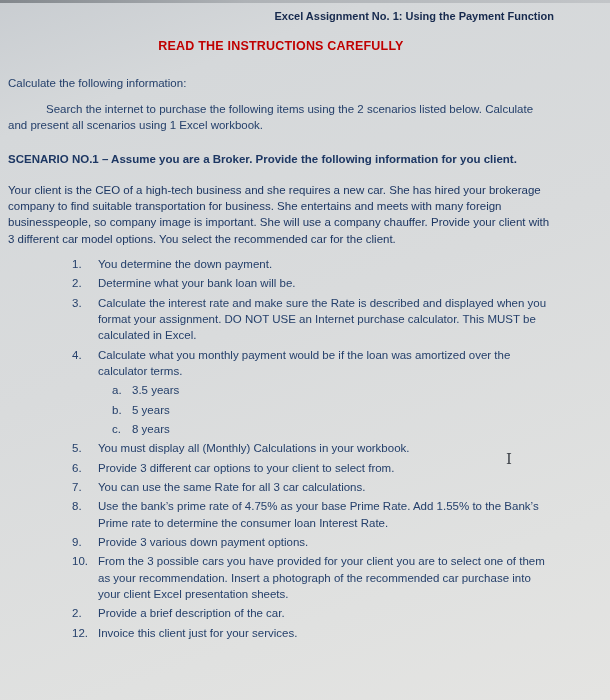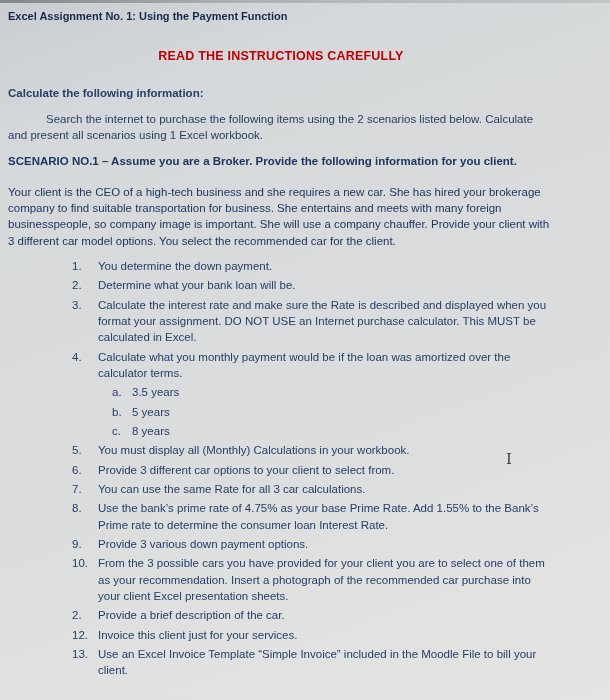--- a/index.html
+++ b/index.html
@@ -24,40 +24,40 @@
     background: linear-gradient(90deg, #82878c, #aeb2b6 40%, #c2c5c8);
     z-index: 2;
   }
   .doc {
     position: relative;
     padding: 9px 56px 0 8px;
     font-size: 11.5px;
     line-height: 1.42;
   }
   .title {
-    text-align: left;
+    text-align: right;
     font-weight: bold;
     font-size: 11px;
     color: #16294d;
   }
   .warning {
     text-align: center;
     font-weight: bold;
     font-size: 12.5px;
     color: #c00000;
-    margin-top: 23px;
+    margin-top: 13px;
     letter-spacing: 0.2px;
   }
-  .intro { margin-top: 20px; font-weight: bold; }
+  .intro { margin-top: 20px; }
   .overview {
     margin-top: 9px;
     text-indent: 38px;
   }
   .scenario {
-    margin-top: 10px;
+    margin-top: 18px;
     font-weight: bold;
     color: #1d3763;
   }
   .purchase-heading {
     margin-top: 9px;
     font-weight: bold;
     color: #1d3763;
   }
   .purchase-body {
     margin-top: 14px;
@@ -171,22 +171,18 @@
       <span class="txt">From the 3 possible cars you have provided for your client you are to select one of them as your recommendation. Insert a photograph of the recommended car purchase into your client Excel presentation sheets.</span>
     </div>
     <div class="li">
       <span class="num">2.</span>
       <span class="txt">Provide a brief description of the car.</span>
     </div>
     <div class="li">
       <span class="num">12.</span>
       <span class="txt">Invoice this client just for your services.</span>
     </div>
-    <div class="li">
-      <span class="num">13.</span>
-      <span class="txt">Use an Excel Invoice Template “Simple Invoice” included in the Moodle File to bill your client.</span>
-    </div>
 
   </div>
 
   <span class="ibeam">I</span>
 
 </div>
 
 </body></html>

